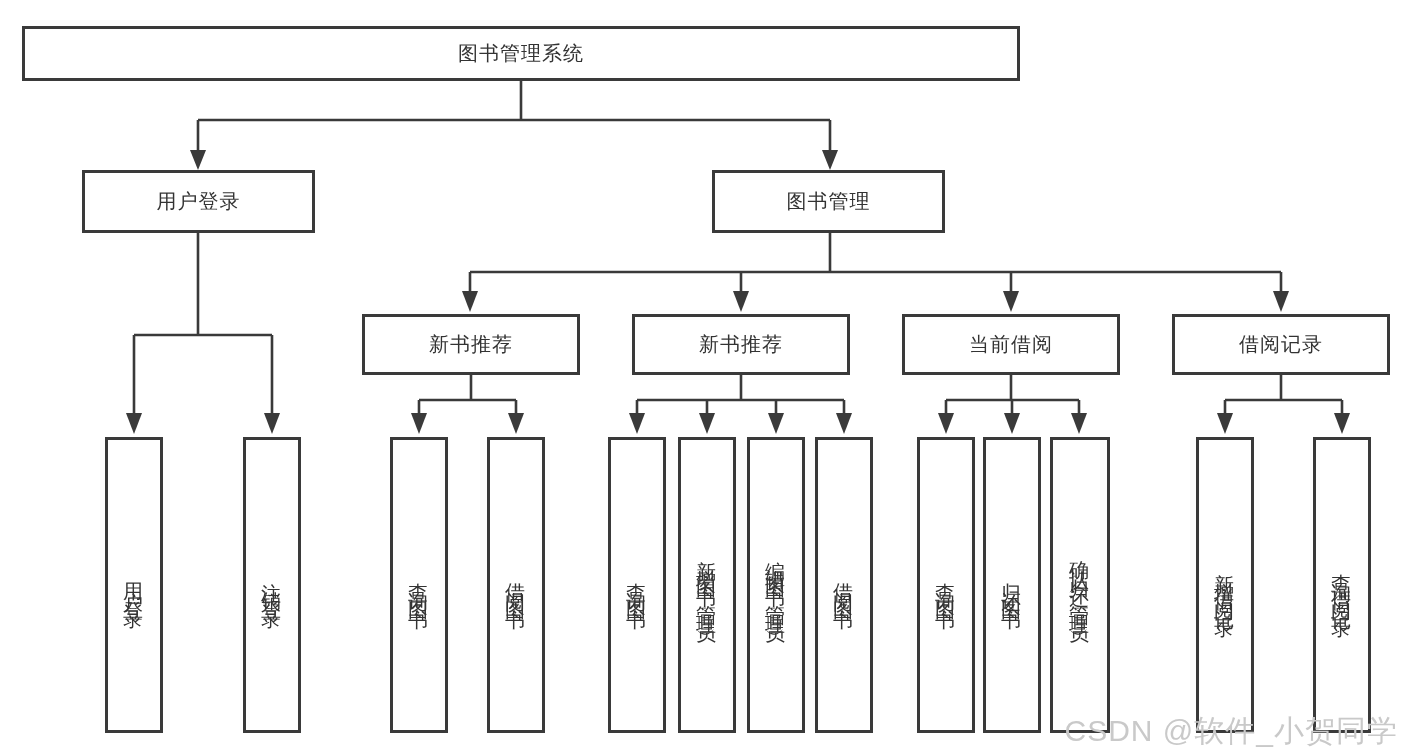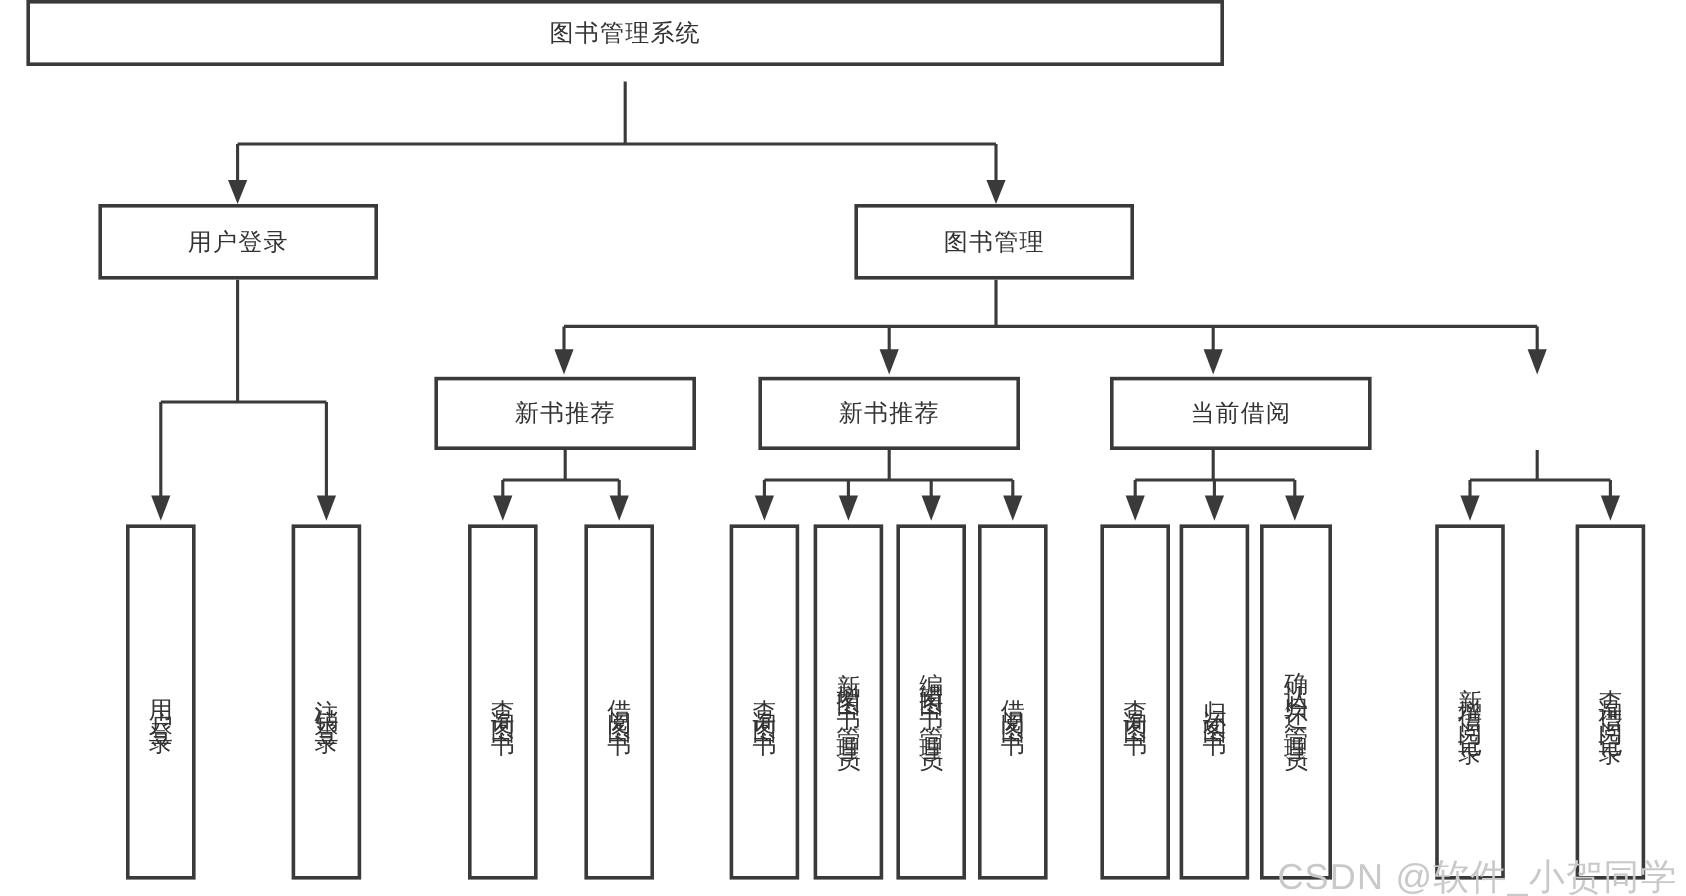--- a/index.html
+++ b/index.html
@@ -81,39 +81,42 @@
     <path d="M1011 375 V400 M946 400 H1079 M946 400 V414 M1012 400 V414 M1079 400 V414"></path>
     <polygon points="938,413 954,413 946,434"></polygon>
     <polygon points="1004,413 1020,413 1012,434"></polygon>
     <polygon points="1071,413 1087,413 1079,434"></polygon>
 
     <path d="M1281 375 V400 M1225 400 H1342 M1225 400 V414 M1342 400 V414"></path>
     <polygon points="1217,413 1233,413 1225,434"></polygon>
     <polygon points="1334,413 1350,413 1342,434"></polygon>
   </svg>
 
-  <div class="hbox" style="left:22px;top:0;width:998px;height:55px;justify-content:center;">
+  <div class="hbox" style="left:22px;top:26px;width:998px;height:55px;justify-content:center;">
     <span>图书管理系统</span>
   </div>
 
   <div class="hbox" style="left:82px;top:170px;width:233px;height:63px;">
     <span>用户登录</span>
   </div>
   <div class="hbox" style="left:362px;top:314px;width:218px;height:61px;">
     <span>新书推荐</span>
   </div>
 
   <div class="hbox" style="left:712px;top:170px;width:233px;height:63px;">
     <span>图书管理</span>
   </div>
   <div class="hbox" style="left:632px;top:314px;width:218px;height:61px;">
     <span>新书推荐</span>
   </div>
-  <div class="hbox" style="left:902px;top:314px;width:218px;height:61px;margin-left:23px;">
+  <div class="hbox" style="left:902px;top:314px;width:218px;height:61px;">
     <span>当前借阅</span>
+  </div>
+  <div class="hbox" style="left:1172px;top:314px;width:218px;height:61px;">
+    <span>借阅记录</span>
   </div>
 
   <div class="vbox" style="left:105px;">
     <span>用户登录</span>
   </div>
   <div class="vbox" style="left:243px;">
     <span>注销登录</span>
   </div>
 
   <div class="vbox" style="left:390px;">

